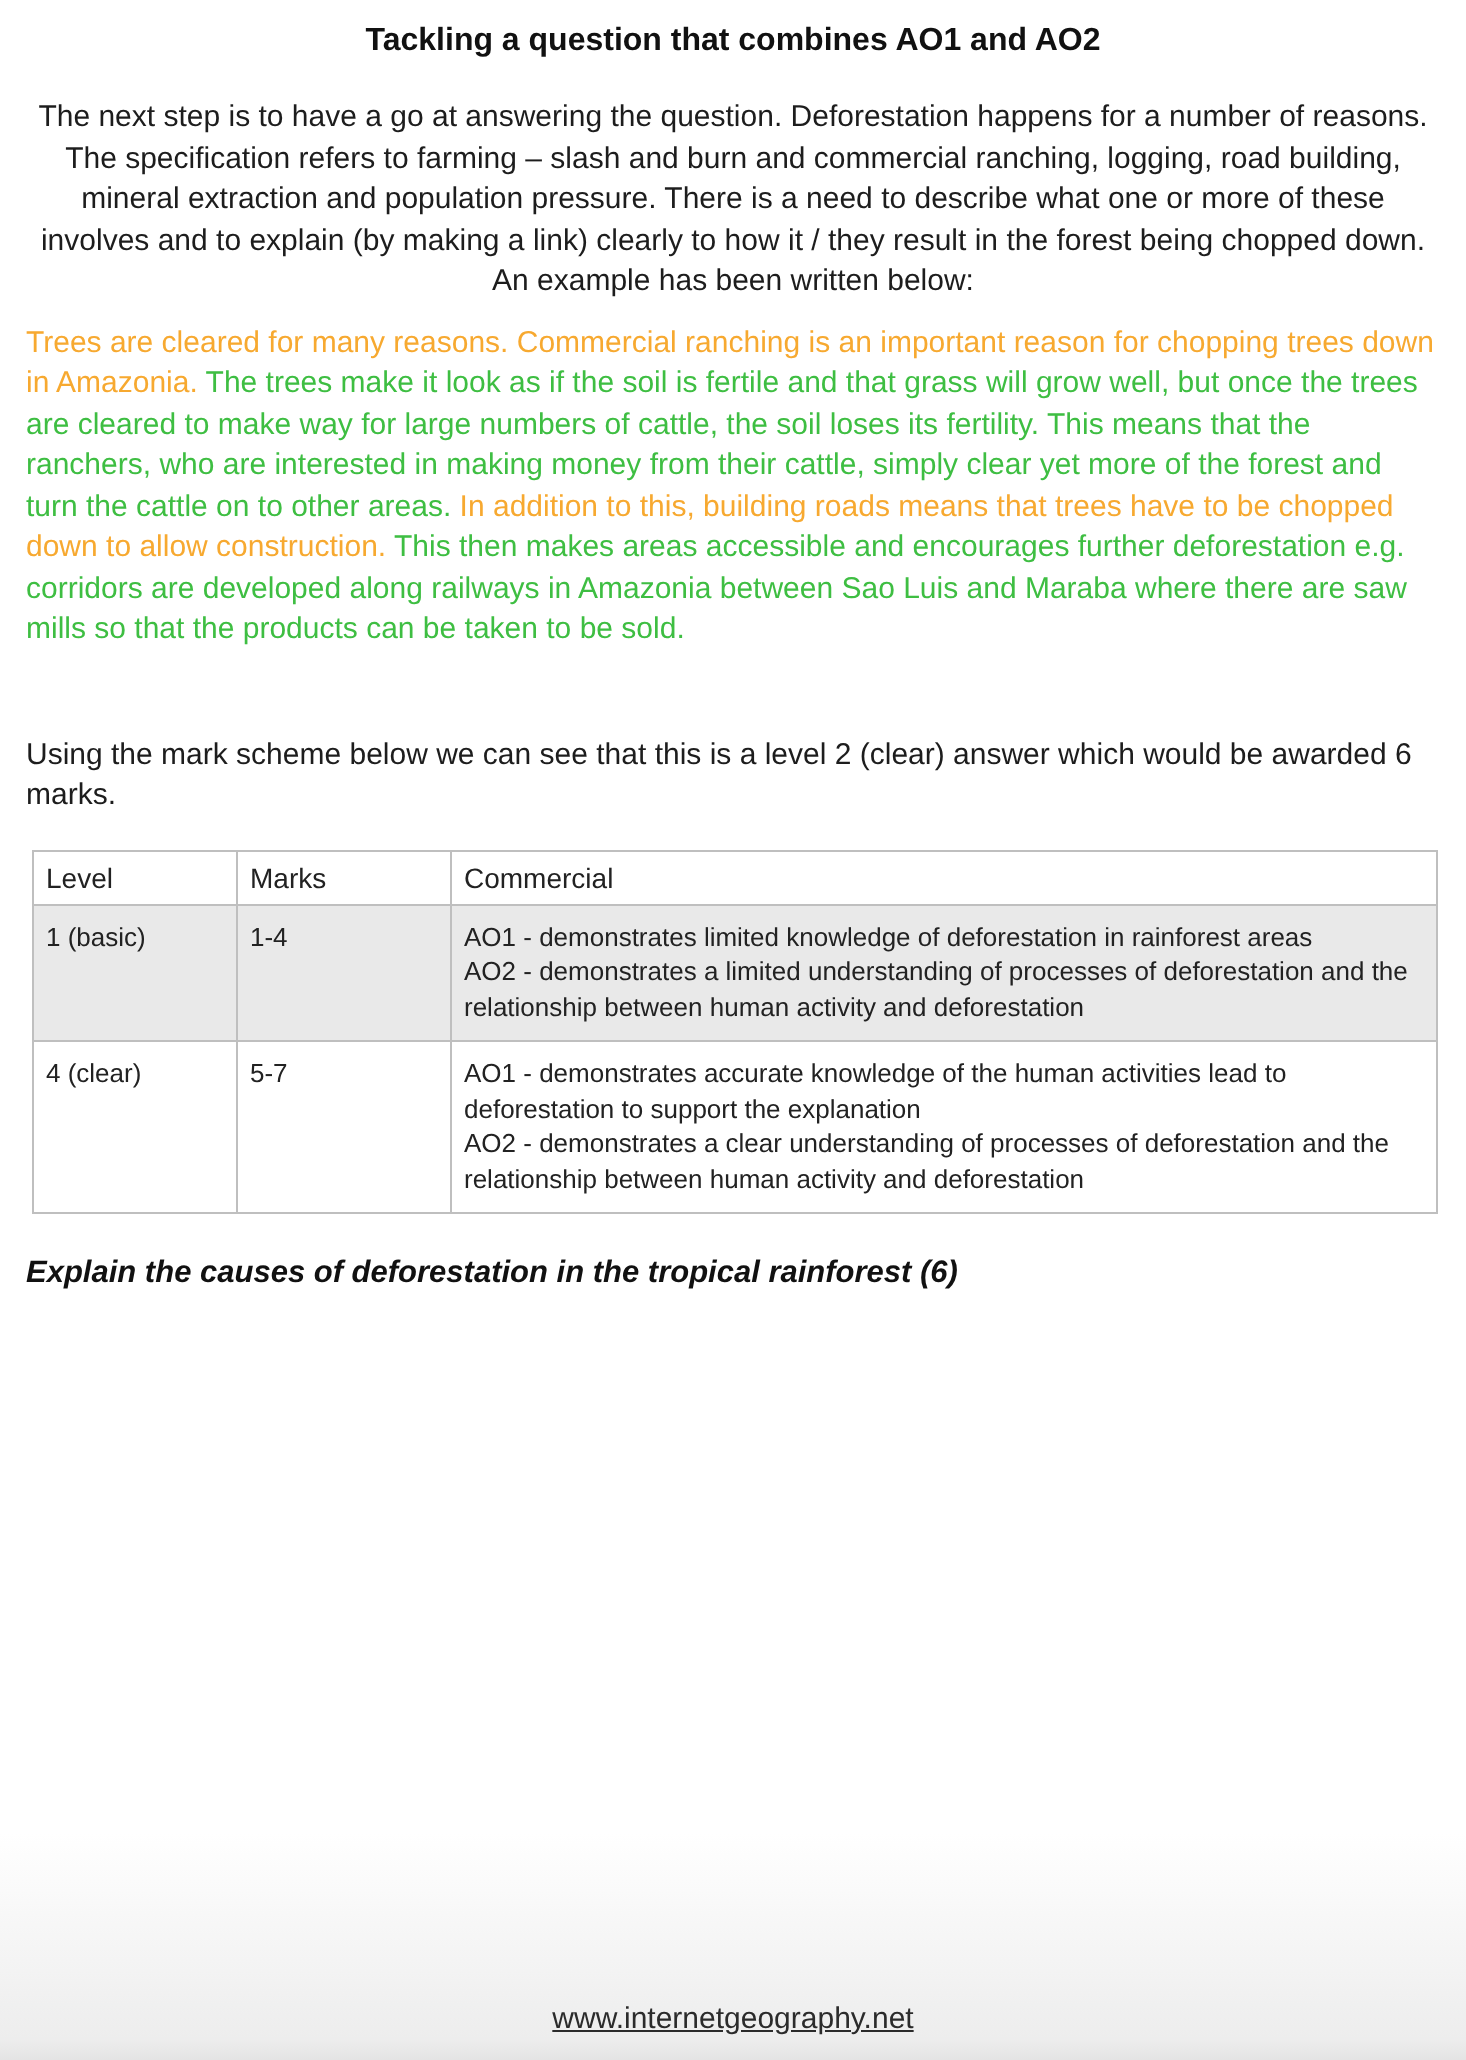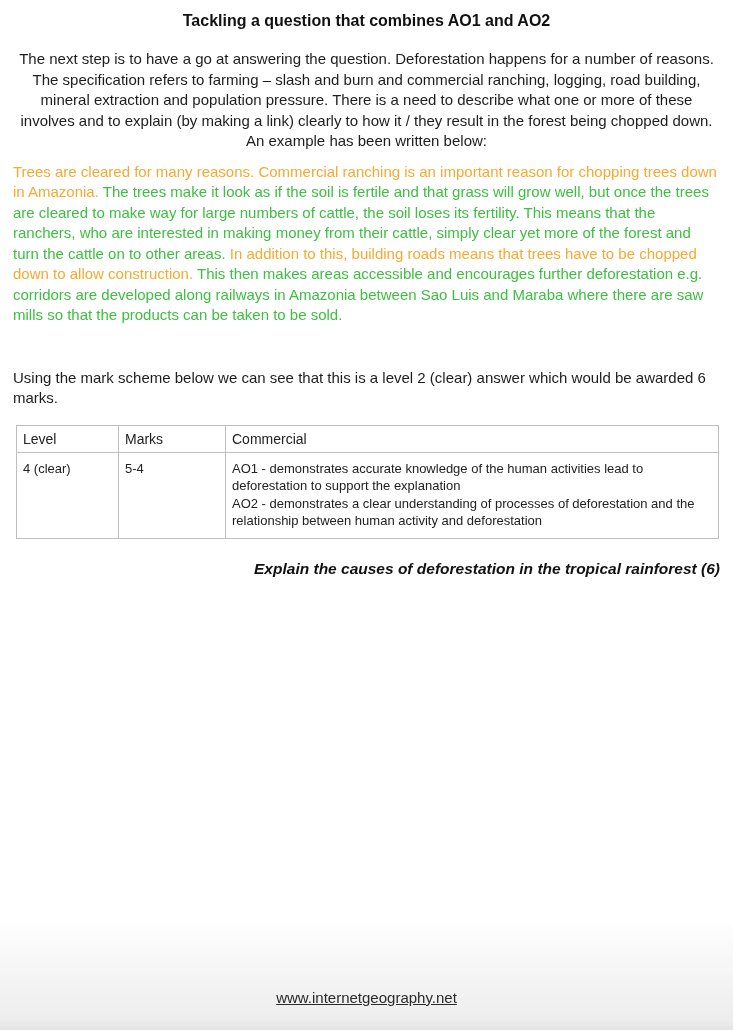--- a/index.html
+++ b/index.html
@@ -56,30 +56,30 @@
     padding: 7px 6px 8px 6px;
     color: #222;
   }
   col.col-level { width: 102px; }
   col.col-marks { width: 107px; }
   tr.row-grey td { background: #e9e9e9; }
   td.desc-cell { white-space: pre-line; }
   p.your-turn { margin-top: 25px; font-size: 15px; line-height: 20.5px; }
   p.question {
     margin-top: 21px;
-    text-align: right;
+    text-align: left;
     font-size: 15.5px;
     font-weight: bold;
     font-style: italic;
     color: #111;
   }
   .footer {
     position: absolute;
     left: 0; right: 0;
-    bottom: 23px;
+    bottom: 11px;
     text-align: center;
   }
   .footer a {
     font-size: 15px;
     color: #2b2b2b;
     text-decoration: underline;
     cursor: pointer;
   }
 </style>
 </head>
@@ -102,23 +102,29 @@
       <col>
     </colgroup>
     <thead>
       <tr>
         <th>Level</th>
         <th>Marks</th>
         <th>Commercial</th>
       </tr>
     </thead>
     <tbody>
+      <tr class="row-grey">
+        <td>1 (basic)</td>
+        <td>1-4</td>
+        <td class="desc-cell">AO1 - demonstrates limited knowledge of deforestation in rainforest areas
+AO2 - demonstrates a limited understanding of processes of deforestation and the relationship between human activity and deforestation</td>
+      </tr>
       <tr>
         <td>4 (clear)</td>
-        <td>5-4</td>
+        <td>5-7</td>
         <td class="desc-cell">AO1 - demonstrates accurate knowledge of the human activities lead to deforestation to support the explanation
 AO2 - demonstrates a clear understanding of processes of deforestation and the relationship between human activity and deforestation</td>
       </tr>
     </tbody>
   </table>
 
 
   <p class="question">Explain the causes of deforestation in the tropical rainforest (6)</p>
 
 </div>

